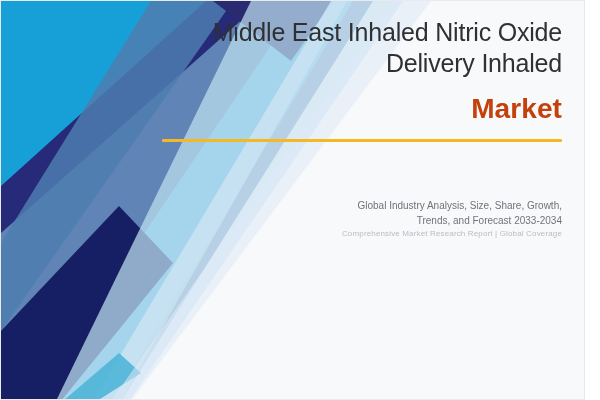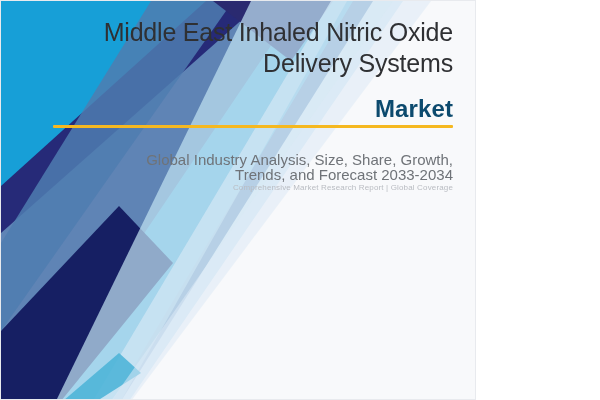--- a/index.html
+++ b/index.html
@@ -5,21 +5,21 @@
   html, body {
     margin: 0;
     padding: 0;
     background: #ffffff;
   }
   body {
     font-family: "Liberation Sans", sans-serif;
   }
   #cover {
     position: relative;
-    width: 476px;
+    width: 585px;
     height: 400px;
     background: #f8f9fb;
     overflow: hidden;
     box-sizing: border-box;
     border: 1px solid #e8eaee;
   }
   #artwork {
     position: absolute;
     left: 0;
     top: 0;
@@ -42,37 +42,37 @@
     font-weight: 400;
     letter-spacing: -0.2px;
     white-space: nowrap;
   }
   .market-wrap {
     margin-top: 14px;
     display: block;
   }
   .market-word {
     display: inline-block;
-    font-size: 24px;
+    font-size: 28px;
     line-height: 32px;
     font-weight: bold;
-    color: #0c4a6e;
+    color: #c2410c;
     letter-spacing: 0.1px;
-    padding-bottom: 0;
+    padding-bottom: 14px;
   }
   .market-rule {
     display: block;
     height: 3px;
     width: 100%;
     background: #f5b820;
     border-radius: 1px;
   }
   .subtitle {
-    margin-top: 24px;
-    font-size: 15px;
+    margin-top: 56px;
+    font-size: 10px;
     line-height: 15px;
     color: #6f7378;
     font-weight: 400;
   }
   .tagline {
     font-size: 8px;
     line-height: 11px;
     color: #b9bcc2;
     font-weight: 400;
     letter-spacing: 0.15px;
@@ -105,21 +105,21 @@
 
     <polygon points="118,352 140,372 96,400 62,400" fill="#4fb5d8" opacity="0.9"></polygon>
 
     <polygon points="392,0 430,0 130,400 110,400" fill="#dceaf5" opacity="0.55"></polygon>
   </svg>
 
   <div id="text-block">
 
     <div>
       <div class="title-line">Middle East Inhaled Nitric Oxide</div>
-      <div class="title-line">Delivery Systems</div>
+      <div class="title-line">Delivery Inhaled</div>
     </div>
 
     <div class="market-wrap">
       <div class="market-word">Market</div>
       <div class="market-rule"></div>
     </div>
 
     <div class="subtitle">
       <div>Global Industry Analysis, Size, Share, Growth,</div>
       <div>Trends, and Forecast 2033-2034</div>

